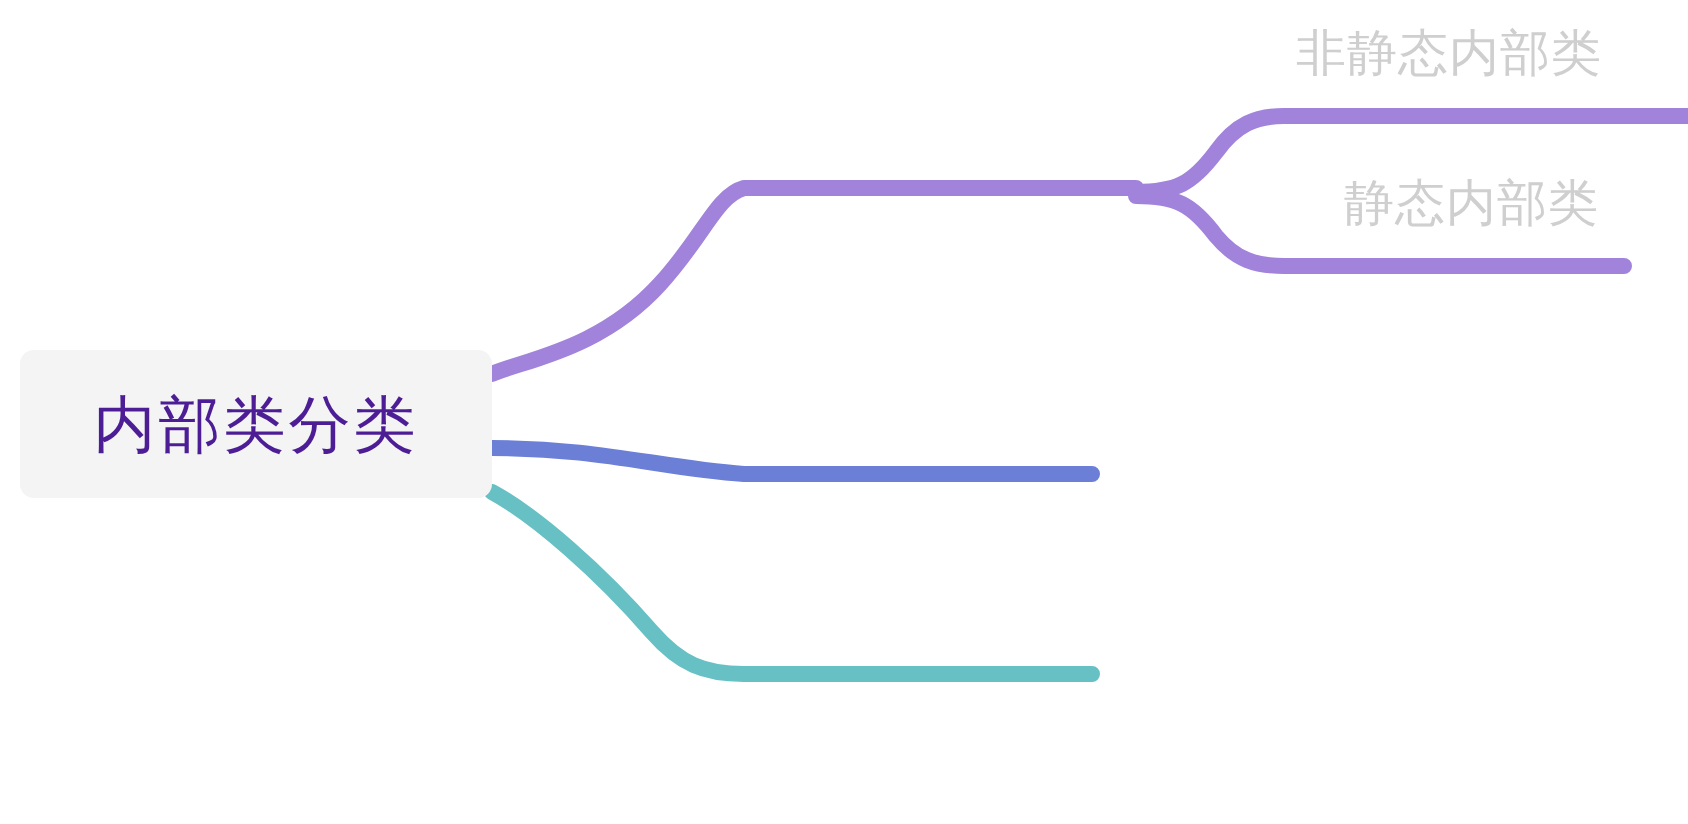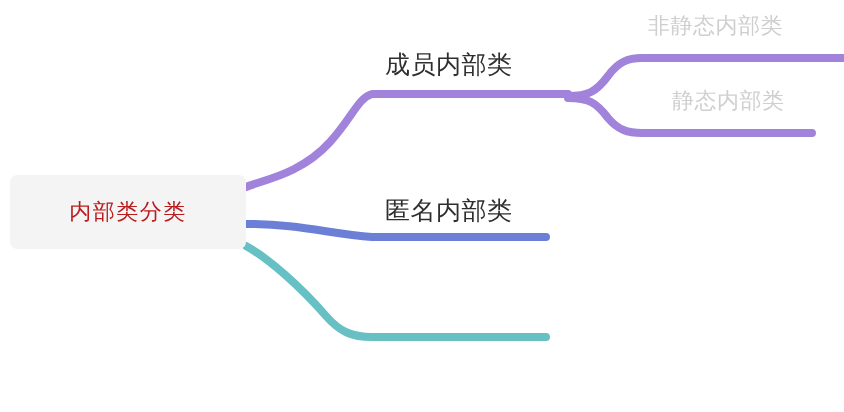--- a/index.html
+++ b/index.html
@@ -34,31 +34,31 @@
     top: 175px;
     width: 236px;
     height: 74px;
     background: #f4f4f5;
     border-radius: 7px;
     display: flex;
     align-items: center;
     justify-content: center;
   }
   .root-label {
-    font-size: 22px;
-    color: #b91c1c;
+    font-size: 31px;
+    color: #4c1d95;
     letter-spacing: 1.5px;
   }
   .branch-label {
     font-size: 25px;
     color: #2f2f2f;
     letter-spacing: 0.5px;
   }
   .leaf-label {
-    font-size: 22px;
+    font-size: 25px;
     color: #cfcfcf;
     letter-spacing: 0.5px;
     text-align: right;
   }
   .n-member   { left: 385px; top: 52px; }
   .n-anon     { left: 385px; top: 198px; }
   .n-local    { left: 385px; top: 292px; }
   .n-nonstatic{ left: 648px; top: 15px; }
   .n-static   { left: 648px; top: 90px; margin-left: 24px; }
 </style>
@@ -77,27 +77,21 @@
 
     <path d="M 246 224 C 300 224 330 234 372 237 L 546 237" fill="none" stroke="#6b7fd7" stroke-width="8" stroke-linecap="round" stroke-linejoin="round"></path>
 
     <path d="M 246 246 C 268 258 300 286 326 316 C 340 332 352 337 372 337 L 546 337" fill="none" stroke="#67c0c4" stroke-width="8" stroke-linecap="round" stroke-linejoin="round"></path>
   </svg>
 
   <div class="node root-node">
     <span class="root-label">内部类分类</span>
   </div>
 
-  <div class="node branch-label n-member">
-    <span>成员内部类</span>
-  </div>
 
-  <div class="node branch-label n-anon">
-    <span>匿名内部类</span>
-  </div>
 
 
   <div class="node leaf-label n-nonstatic">
     <span>非静态内部类</span>
   </div>
 
   <div class="node leaf-label n-static">
     <span>静态内部类</span>
   </div>
 

